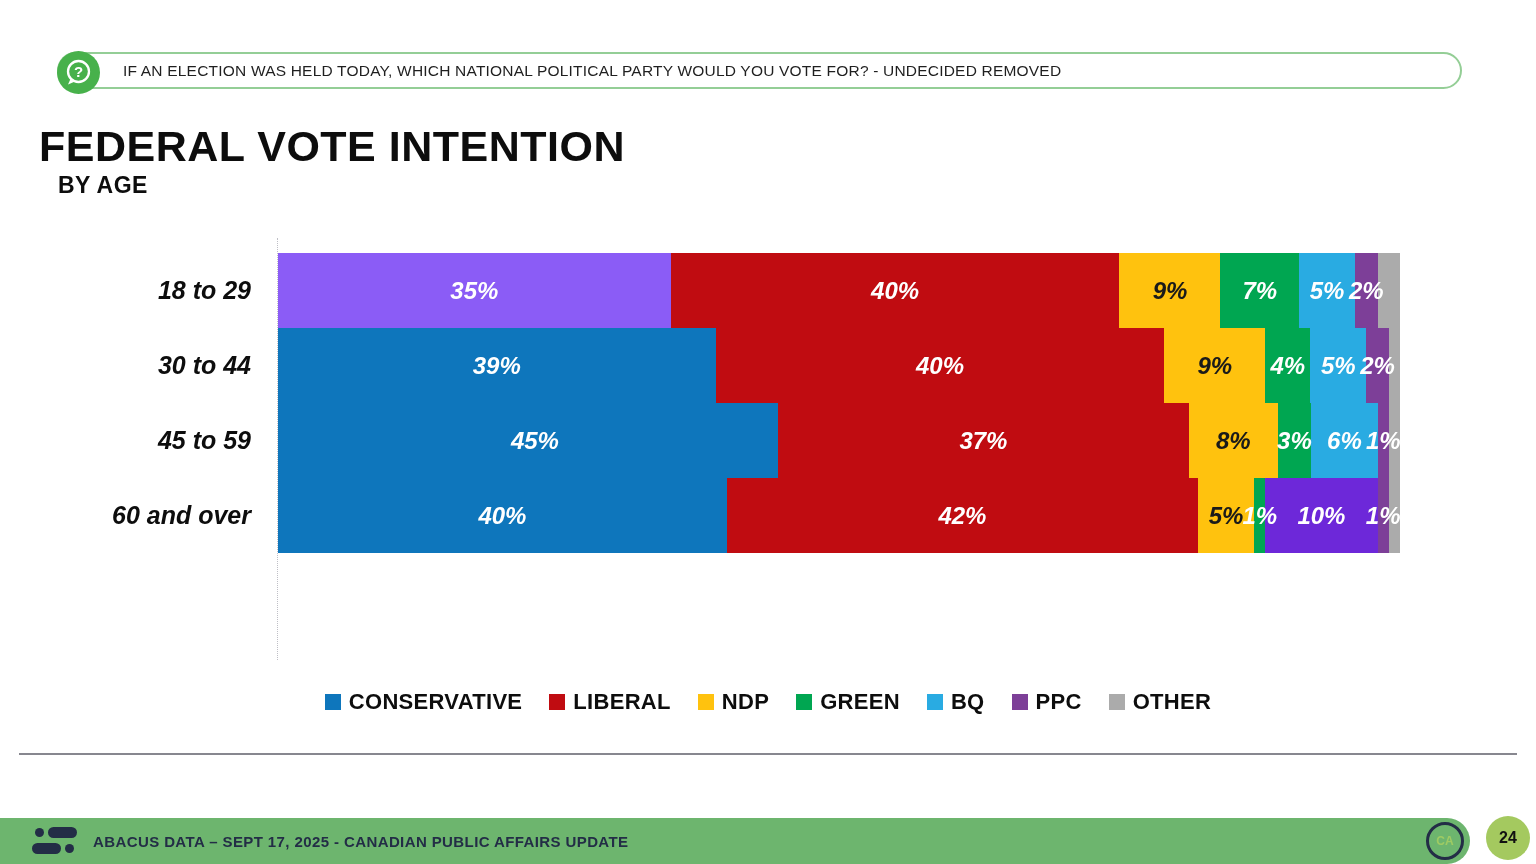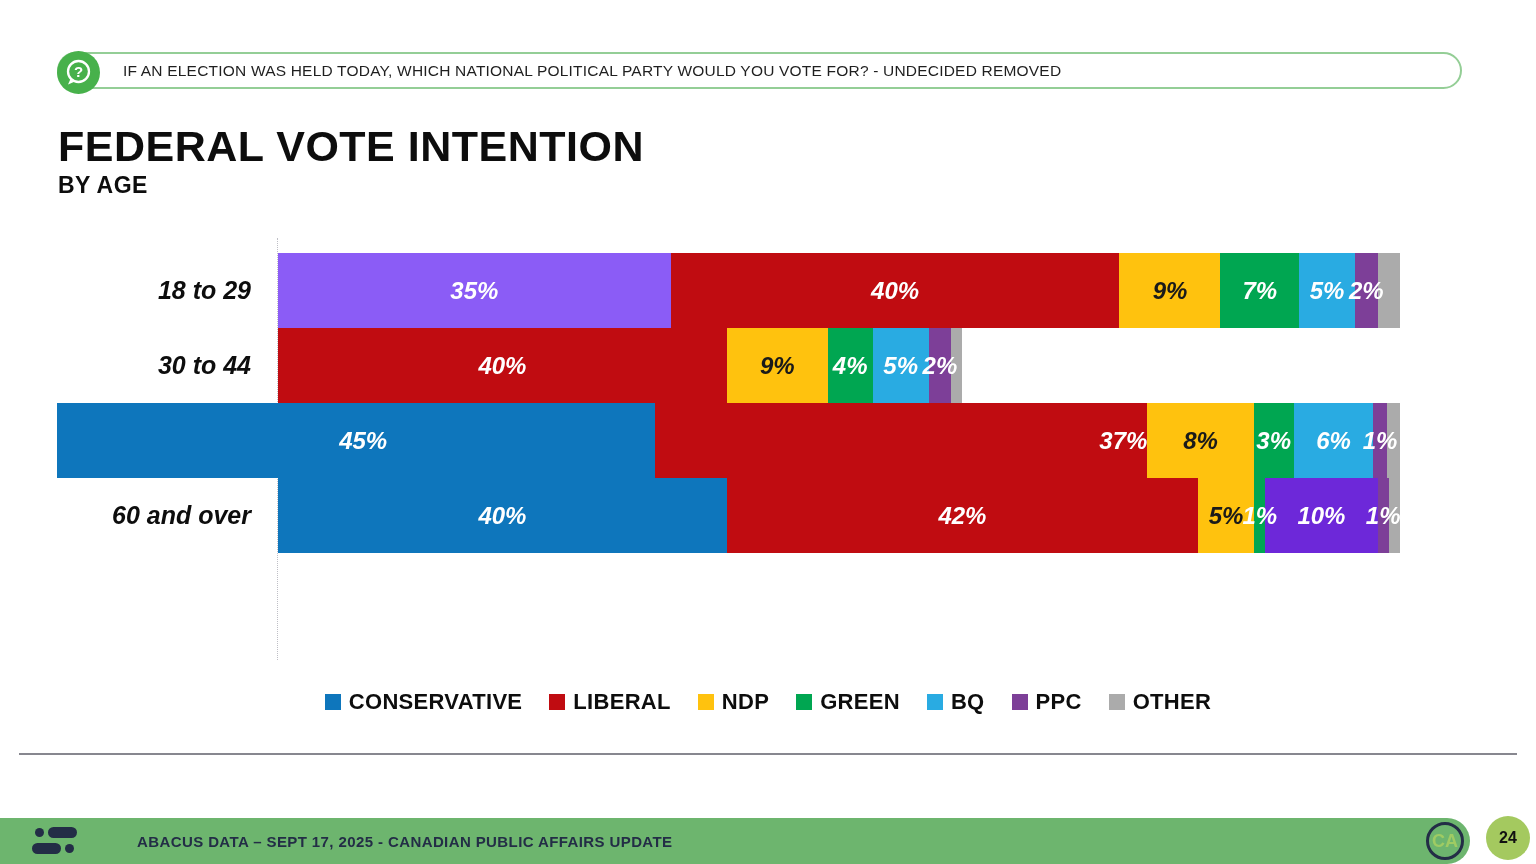--- a/index.html
+++ b/index.html
@@ -32,21 +32,21 @@
   .banner-text {
     font-size: 15.5px;
     font-weight: 500;
     color: #1f1f1f;
     letter-spacing: 0.2px;
     white-space: nowrap;
   }
 
   
   .page-title {
-    position: absolute; left: 58px; top: 122px;
+    position: absolute; left: 39px; top: 122px;
     font-size: 43px; font-weight: 800; color: #0d0d0d;
     letter-spacing: 0.5px;
   }
   .page-subtitle {
     position: absolute; left: 58px; top: 172px;
     font-size: 23px; font-weight: 800; color: #0d0d0d;
     letter-spacing: 0.5px;
   }
 
   
@@ -129,21 +129,21 @@
     font-size: 15px; font-weight: 600;
     letter-spacing: 0.4px;
     white-space: nowrap;
   }
   .ca-badge {
     position: absolute; right: 6px; top: 4px;
     width: 38px; height: 38px;
     border: 3px solid #232D46;
     border-radius: 50%;
     display: flex; align-items: center; justify-content: center;
-    font-size: 18px; font-weight: 800;
+    font-size: 12px; font-weight: 800;
   }
   .ca-badge::after {
     content: "";
     position: absolute; right: -1px; top: 0px;
     width: 6px; height: 6px; border-radius: 50%;
   }
   .page-badge {
     position: absolute; left: 1486px; top: 816px;
     width: 44px; height: 44px;
     border-radius: 50%;
@@ -192,44 +192,48 @@
           </div>
           <div class="seg" style="width: 2%; background: rgb(125, 63, 152);">
             <span class="seg-label" style="color: rgb(255, 255, 255);">2%</span>
           </div>
           <div class="seg" style="width: 2%; background: rgb(171, 171, 171);"></div>
         </div>
       </div>
       <div class="chart-row">
         <div class="category-label">30 to 44</div>
         <div class="stacked-bar">
+          <div class="seg" style="width: 39%; background: rgb(14, 118, 188);">
+            <span class="seg-label" style="color: rgb(255, 255, 255);">39%</span>
+          </div>
           <div class="seg" style="width: 40%; background: rgb(192, 12, 17);">
             <span class="seg-label" style="color: rgb(255, 255, 255);">40%</span>
           </div>
           <div class="seg" style="width: 9%; background: rgb(255, 194, 14);">
             <span class="seg-label" style="color: rgb(26, 26, 26);">9%</span>
           </div>
           <div class="seg" style="width: 4%; background: rgb(0, 166, 81);">
             <span class="seg-label" style="color: rgb(255, 255, 255);">4%</span>
           </div>
           <div class="seg" style="width: 5%; background: rgb(41, 171, 226);">
             <span class="seg-label" style="color: rgb(255, 255, 255);">5%</span>
           </div>
           <div class="seg" style="width: 2%; background: rgb(125, 63, 152);">
             <span class="seg-label" style="color: rgb(255, 255, 255);">2%</span>
           </div>
           <div class="seg" style="width: 1%; background: rgb(171, 171, 171);"></div>
         </div>
       </div>
       <div class="chart-row">
+        <div class="category-label">45 to 59</div>
         <div class="stacked-bar">
           <div class="seg" style="width: 44.5545%; background: rgb(14, 118, 188); padding-left: 14px;">
             <span class="seg-label" style="color: rgb(255, 255, 255);">45%</span>
           </div>
-          <div class="seg" style="width: 36.6337%; background: rgb(192, 12, 17); justify-content: flex-end;">
+          <div class="seg" style="width: 36.6337%; background: rgb(192, 12, 17);">
             <span class="seg-label" style="color: rgb(255, 255, 255);">37%</span>
           </div>
           <div class="seg" style="width: 7.92079%; background: rgb(255, 194, 14);">
             <span class="seg-label" style="color: rgb(26, 26, 26);">8%</span>
           </div>
           <div class="seg" style="width: 2.9703%; background: rgb(0, 166, 81);">
             <span class="seg-label" style="color: rgb(255, 255, 255);">3%</span>
           </div>
           <div class="seg" style="width: 5.94059%; background: rgb(41, 171, 226);">
             <span class="seg-label" style="color: rgb(255, 255, 255);">6%</span>
@@ -292,21 +296,21 @@
         <span class="legend-label">PPC</span>
       </div>
       <div class="legend-item">
         <span class="legend-swatch" style="background: rgb(171, 171, 171);"></span>
         <span class="legend-label">OTHER</span>
       </div>
     </div>
 
   <div class="divider"></div>
 
-  <div class="footer-bar" style="background: rgb(109, 181, 110); gap: 44px;">
+  <div class="footer-bar" style="background: rgb(109, 181, 110);">
     <span class="abacus-logo">
       <span class="p logo-dot-tl" style="background: rgb(35, 45, 70);"></span>
       <span class="p logo-bar-tr" style="background: rgb(35, 45, 70);"></span>
       <span class="p logo-bar-bl" style="background: rgb(35, 45, 70);"></span>
       <span class="p logo-dot-br" style="background: rgb(35, 45, 70);"></span>
     </span>
     <span class="footer-text" style="color: rgb(35, 45, 70);">ABACUS DATA – SEPT 17, 2025 - CANADIAN PUBLIC AFFAIRS UPDATE</span>
     <span class="ca-badge" style="color: rgb(159, 203, 99); border-color: rgb(35, 45, 70);">CA</span>
   </div>
   <div class="page-badge" style="background: rgb(164, 201, 95);">24</div>

